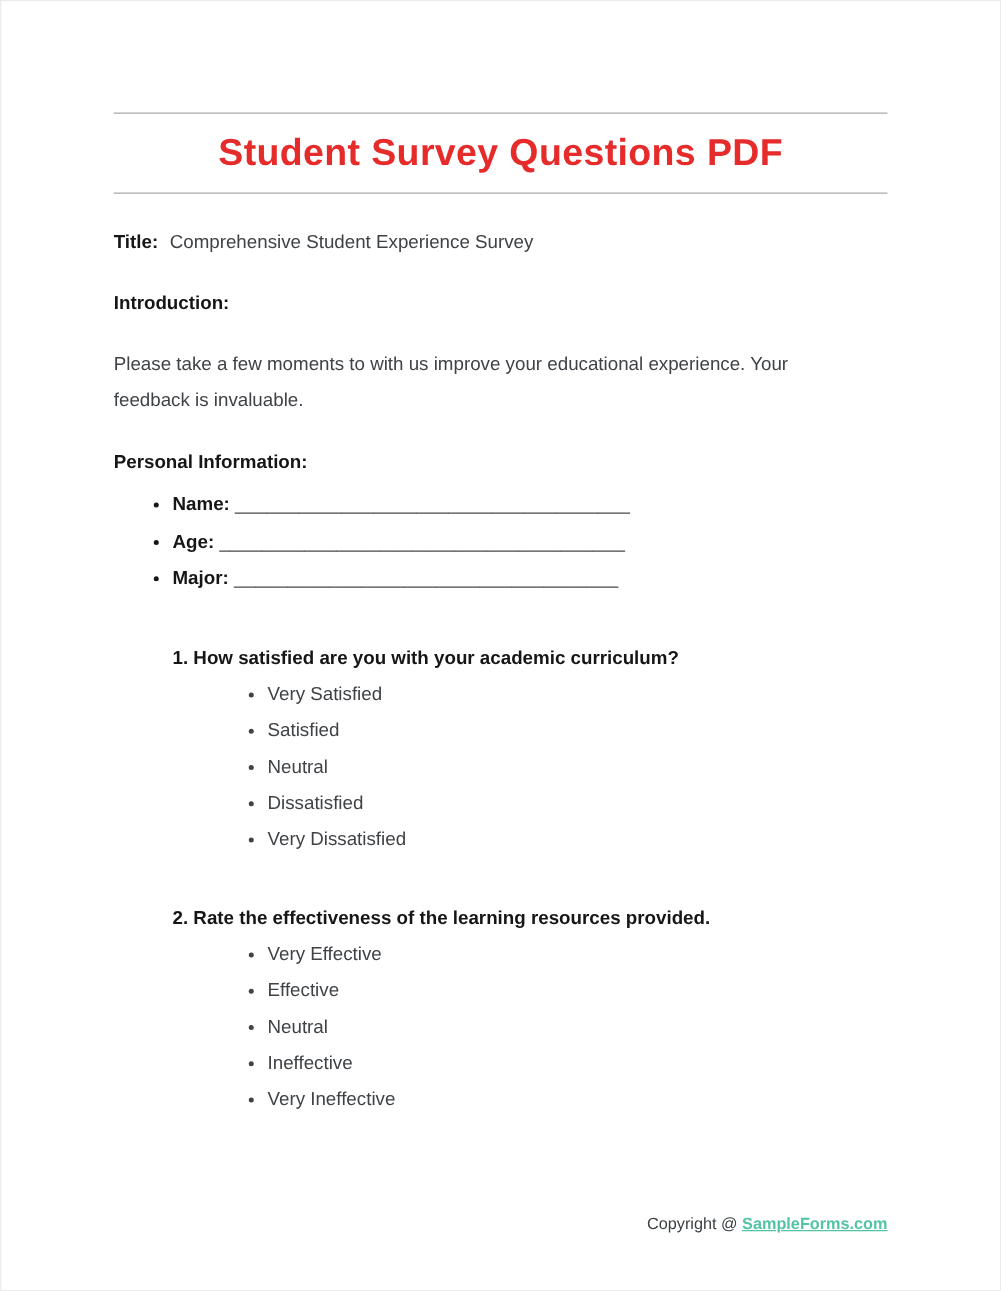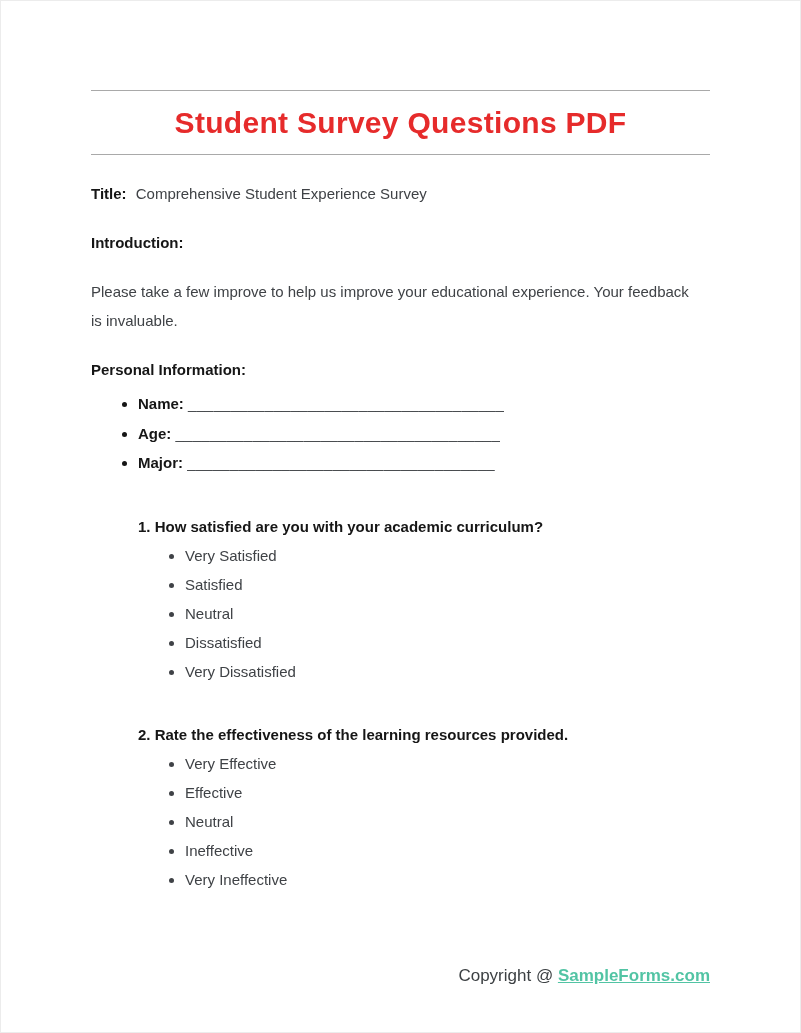--- a/index.html
+++ b/index.html
@@ -70,26 +70,26 @@
     font-weight: bold;
     color: #161616;
     margin-top: 34px;
     line-height: 29px;
   }
   .option-list {
     list-style: disc;
     padding-left: 47px;
     margin: 0 0 29px 0;
   }
-  .option-list li { line-height: 29px; }
+  .option-list li { line-height: 29px; margin-left: 29px; }
   .doc-footer {
     position: absolute;
     right: 90px;
     bottom: 46px;
-    font-size: 17px;
+    font-size: 13px;
     color: #3c4043;
     white-space: nowrap;
   }
   .brand-link {
     color: var(--brand-teal, #52c4a4);
     font-weight: bold;
     text-decoration: underline;
     cursor: pointer;
   }
 </style>
@@ -106,21 +106,21 @@
 
   <main>
 
     <p class="title-line">
       <strong>Title:</strong>
       <span>Comprehensive Student Experience Survey</span>
     </p>
 
     <p class="section-heading">Introduction:</p>
 
-    <p class="body-text">Please take a few improve to help us improve your educational experience. Your feedback is invaluable.</p>
+    <p class="body-text">Please take a few moments to with us improve your educational experience. Your feedback is invaluable.</p>
 
     <p class="section-heading">Personal Information:</p>
 
     <ul class="field-list">
       <li>
         <strong>Name:</strong>
         <span class="blank-line">_____________________________________</span>
       </li>
       <li>
         <strong>Age:</strong>

